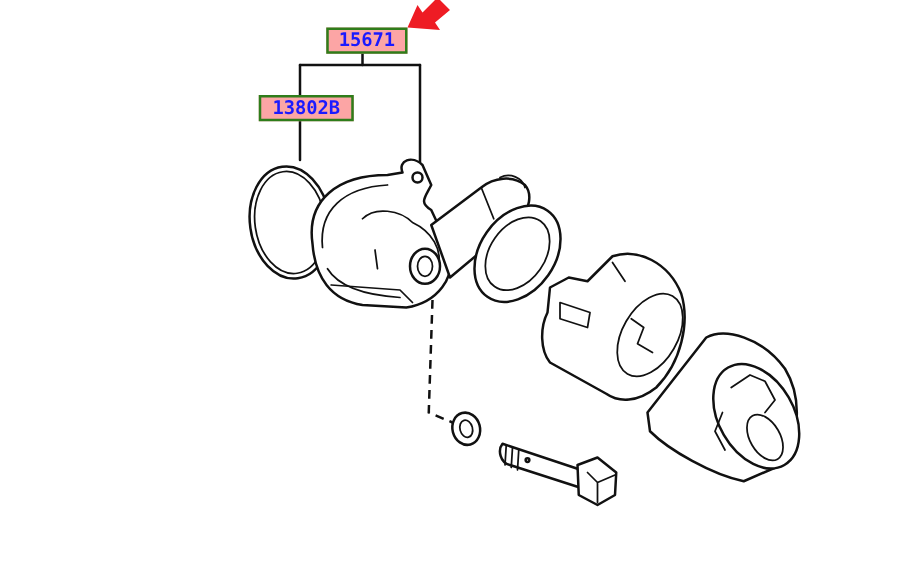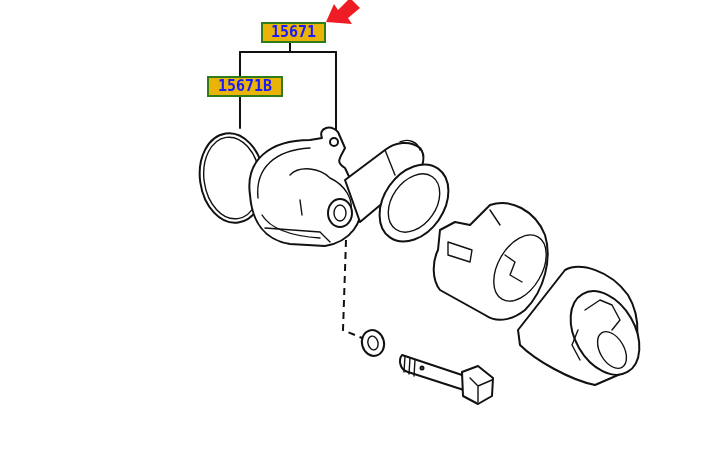--- a/index.html
+++ b/index.html
@@ -1,21 +1,21 @@
 <!DOCTYPE html>
 <html><head>
 <meta charset="utf-8">
 <style>
   html, body { margin: 0; padding: 0; background: #ffffff; }
   body { width: 725px; height: 456px; position: relative; overflow: hidden; font-family: "DejaVu Sans Mono", monospace; }
   #diagram { position: absolute; left: 0; top: 0; width: 725px; height: 456px; }
   .callout {
     position: absolute;
     border: 2px solid #2e7d1a;
-    background: #eab308;
+    background: #fca5a5;
     color: #1a1aff;
     font-family: "DejaVu Sans Mono", monospace;
     font-weight: bold;
     font-size: 15px;
     line-height: 17px;
     padding: 0 2px;
     letter-spacing: 0px;
     cursor: pointer;
   }
   #callout-main { left: 261px; top: 22px; width: 57px; text-align: center; }
@@ -96,13 +96,13 @@
   <g>
     <path class="fillw" d="M402,355 L462,375 L470,392 L408,372 C400,370 398,360 402,355 Z"></path>
     <path class="lt" d="M405,356 L404,372 M410,358 L409,374 M415,360 L414,376"></path>
     <circle class="ln" cx="422" cy="368" r="1.5"></circle>
     <path class="fillw" d="M462,372 L478,366 L493,378 L492,396 L478,404 L463,396 Z"></path>
     <path class="lt" d="M470,378 L478,386 L478,402 M478,386 L492,380"></path>
   </g>
 </svg>
 
 <div id="callout-main" class="callout">15671</div>
-<div id="callout-b" class="callout">15671B</div>
+<div id="callout-b" class="callout">13802B</div>
 
 </body></html>

